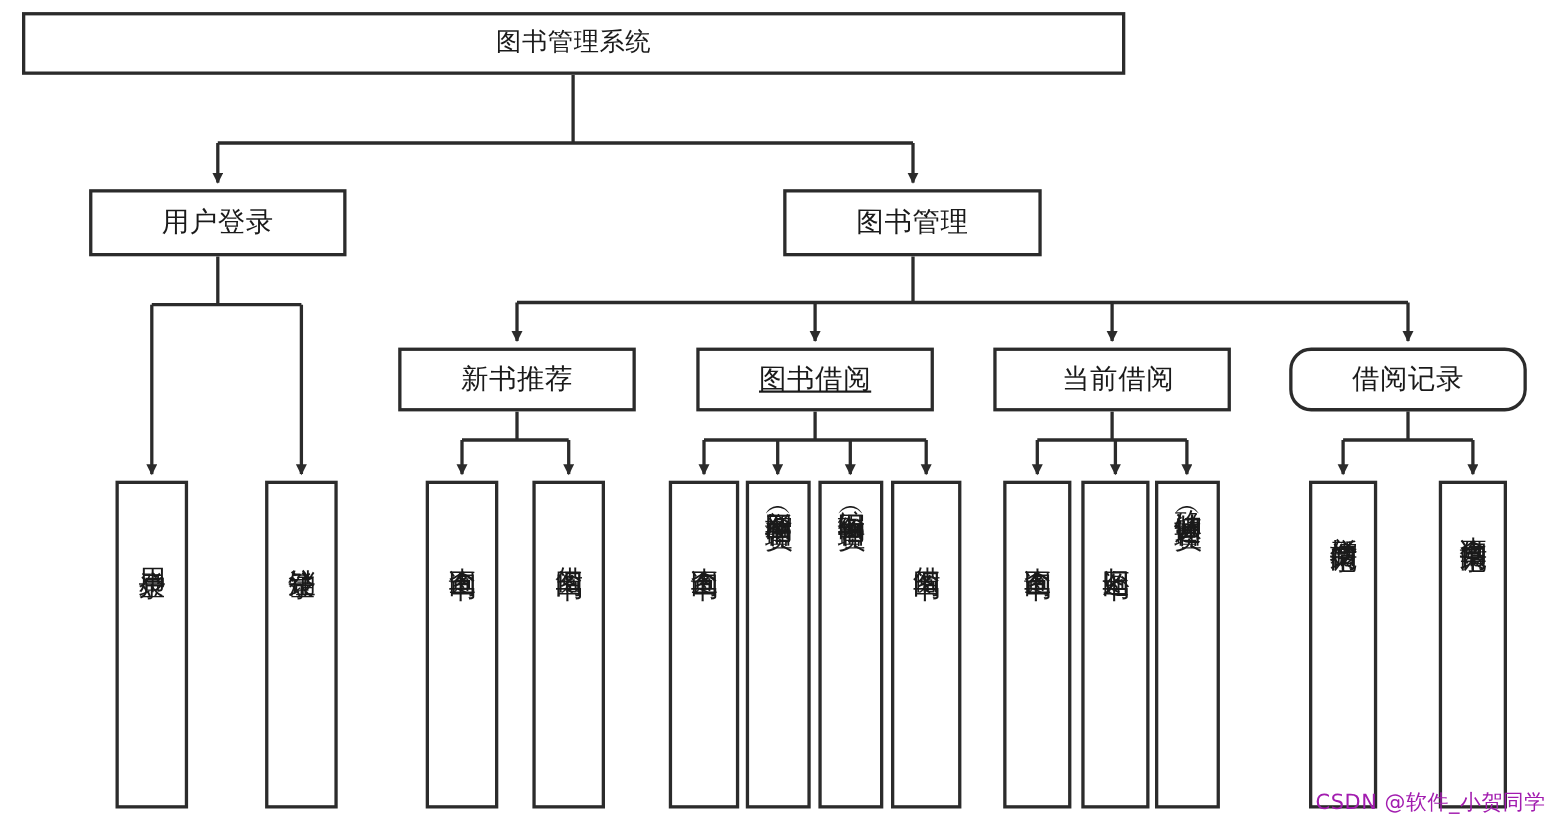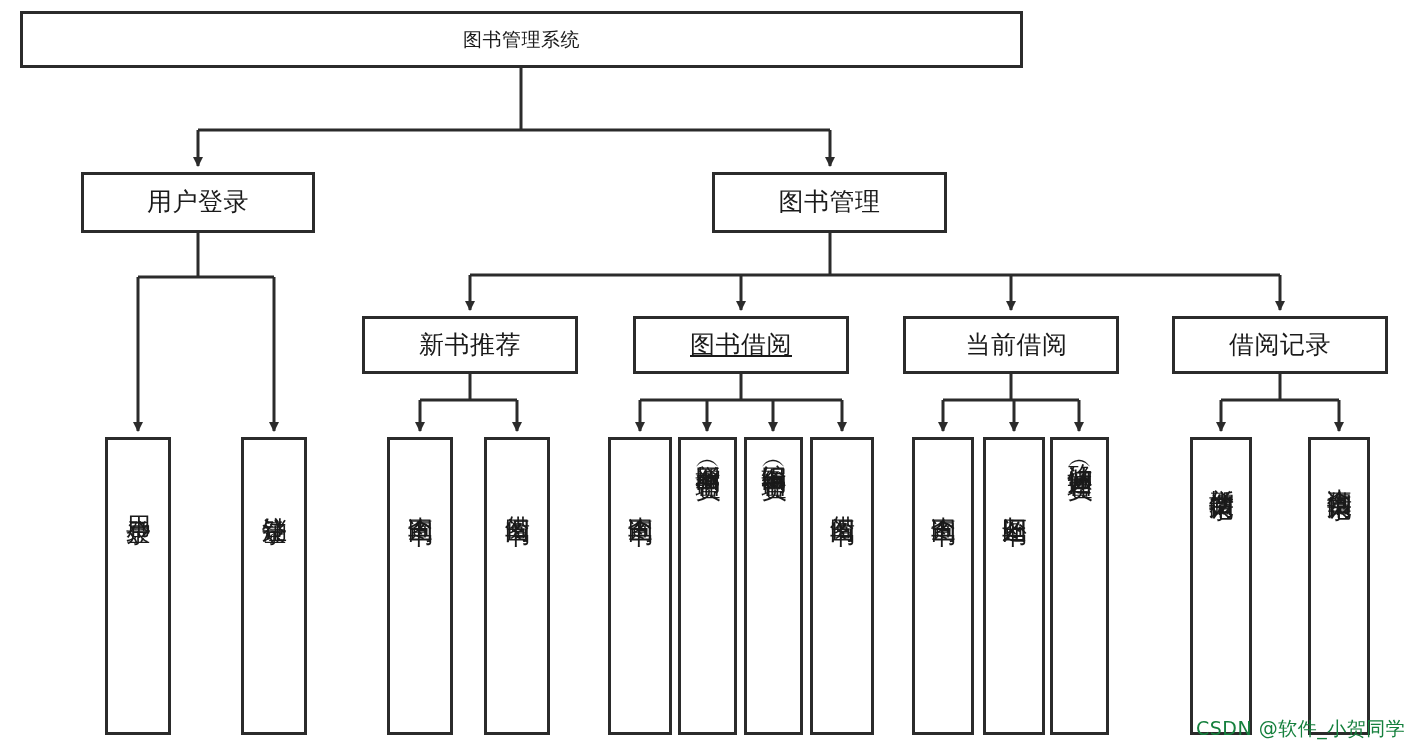--- a/index.html
+++ b/index.html
@@ -49,24 +49,24 @@
     align-items: flex-start;
     justify-content: center;
   }
   .node.vertical .node-label {
     writing-mode: vertical-rl;
     text-orientation: upright;
     font-size: 25px;
     line-height: 1.12;
     letter-spacing: 2px;
   }
-  .node.root .node-label { font-size: 19px; }
+  .node.root .node-label { font-size: 23px; font-family: Liberation Mono, monospace; }
   .watermark {
     position: absolute;
-    color: #15803d;
+    color: #a21caf;
     font-size: 19px;
     white-space: nowrap;
     z-index: 5;
     letter-spacing: 0.5px;
   }
 </style>
 </head>
 <body>
 
 <div id="diagram-root">
@@ -138,21 +138,21 @@
   </div>
 
   <div class="node horizontal" style="left:633px; top:316px; width:216px; height:58px;text-decoration:underline;">
     <span class="node-label">图书借阅</span>
   </div>
 
   <div class="node horizontal" style="left:903px; top:316px; width:216px; height:58px;padding-left:11px;">
     <span class="node-label">当前借阅</span>
   </div>
 
-  <div class="node horizontal" style="left:1172px; top:316px; width:216px; height:58px;">
+  <div class="node horizontal" style="left:1172px; top:316px; width:216px; height:58px;border-radius:20px;">
     <span class="node-label">借阅记录</span>
   </div>
 
   <div class="node vertical" style="left:105px; top:437px; width:66px; height:298px; padding-top:56px;">
     <span class="node-label">用户登录</span>
   </div>
 
   <div class="node vertical" style="left:241px; top:437px; width:66px; height:298px; padding-top:56px;">
     <span class="node-label">注销登录</span>
   </div>

